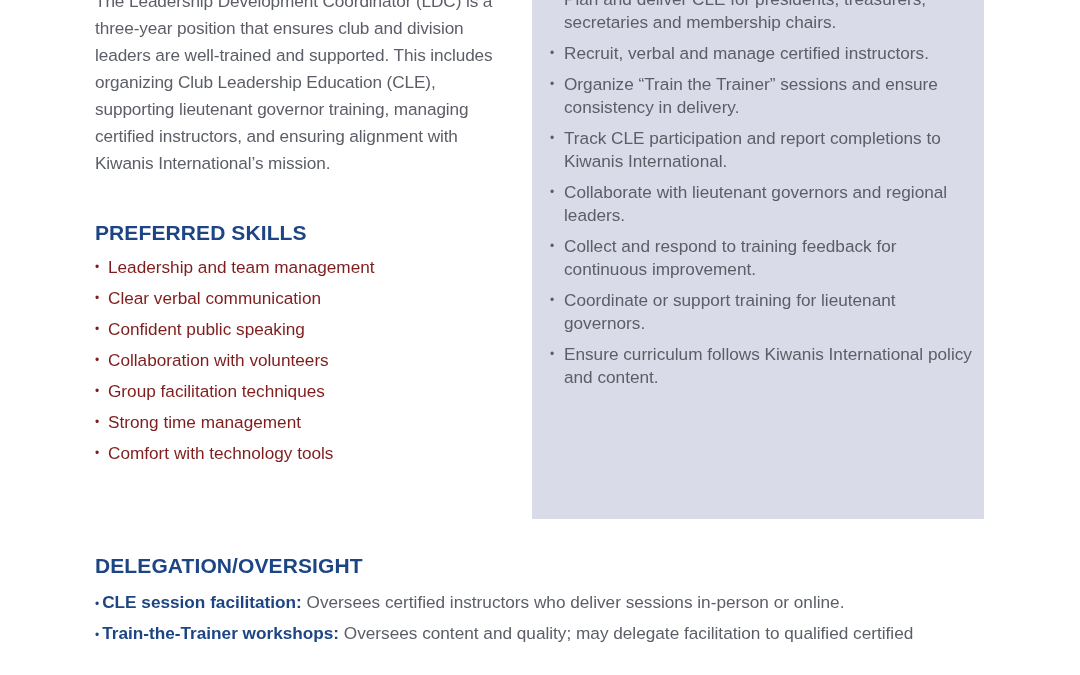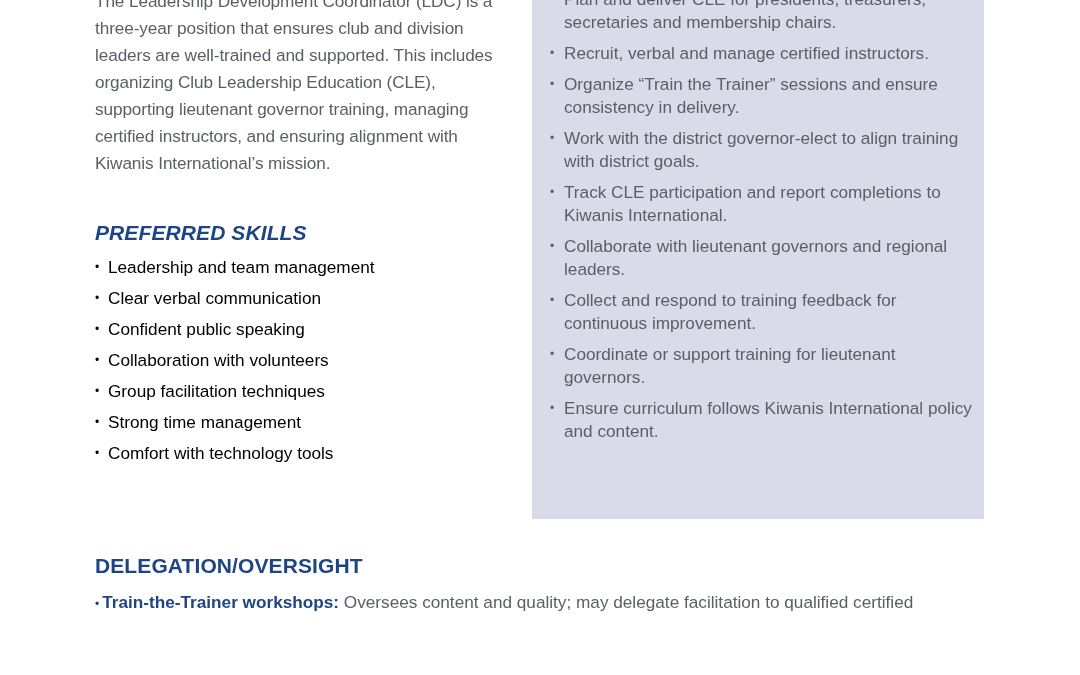--- a/index.html
+++ b/index.html
@@ -12,24 +12,24 @@
   .intro {
     position: absolute; left: 95px; top: -12px; width: 420px;
     font-size: 17.2px; line-height: 27px; color: #5b5e66;
     margin: 0; letter-spacing: -0.1px;
   }
   .heading {
     position: absolute; margin: 0;
     font-size: 21px; font-weight: bold; color: #1d4584;
     letter-spacing: 0.1px;
   }
-  .skills-heading { left: 95px; top: 221px; font-style: italic; }
+  .skills-heading { left: 95px; top: 221px; }
   .skills-list {
     position: absolute; left: 95px; top: 254px; margin: 0; padding: 0;
-    list-style: none; font-size: 17.2px; color: #000000;
+    list-style: none; font-size: 17.2px; color: #7f1d1d;
   }
   .skills-list li { height: 31px; line-height: 26px; position: relative; padding-left: 13px; white-space: nowrap; }
   .skills-list li::before { content: "•"; position: absolute; left: 0; top: 0; font-size: 12px; }
   .panel {
     position: absolute; left: 532px; top: 0; width: 452px; height: 519px;
     background: #d9dce8;
   }
   .resp-list {
     position: absolute; left: 550px; top: -12px; margin: 0; padding: 0;
     list-style: none; font-size: 17.2px; color: #5b5e66; width: 430px;
@@ -59,26 +59,28 @@
   <li>Group facilitation techniques</li>
   <li>Strong time management</li>
   <li>Comfort with technology tools</li>
 </ul>
 
 <div class="panel"></div>
 <ul class="resp-list">
   <li>Plan and deliver CLE for presidents, treasurers, secretaries and membership chairs.</li>
   <li>Recruit, verbal and manage certified instructors.</li>
   <li>Organize “Train the Trainer” sessions and ensure consistency in delivery.</li>
-  <li>Work with the district governor-elect to align training with district goals.</li>
   <li>Track CLE participation and report completions to Kiwanis International.</li>
   <li>Collaborate with lieutenant governors and regional leaders.</li>
   <li>Collect and respond to training feedback for continuous improvement.</li>
   <li>Coordinate or support training for lieutenant governors.</li>
   <li>Ensure curriculum follows Kiwanis International policy and content.</li>
 </ul>
 
 <h2 class="heading deleg-heading">DELEGATION/OVERSIGHT</h2>
 <ul class="deleg-list">
   <li>
+    <span class="bullet">•</span><span class="term">CLE session facilitation:</span><span> Oversees certified instructors who deliver sessions in-person or online.</span>
+  </li>
+  <li>
     <span class="bullet">•</span><span class="term">Train-the-Trainer workshops:</span><span> Oversees content and quality; may delegate facilitation to qualified certified</span>
   </li>
 </ul>
 
 </body></html>

